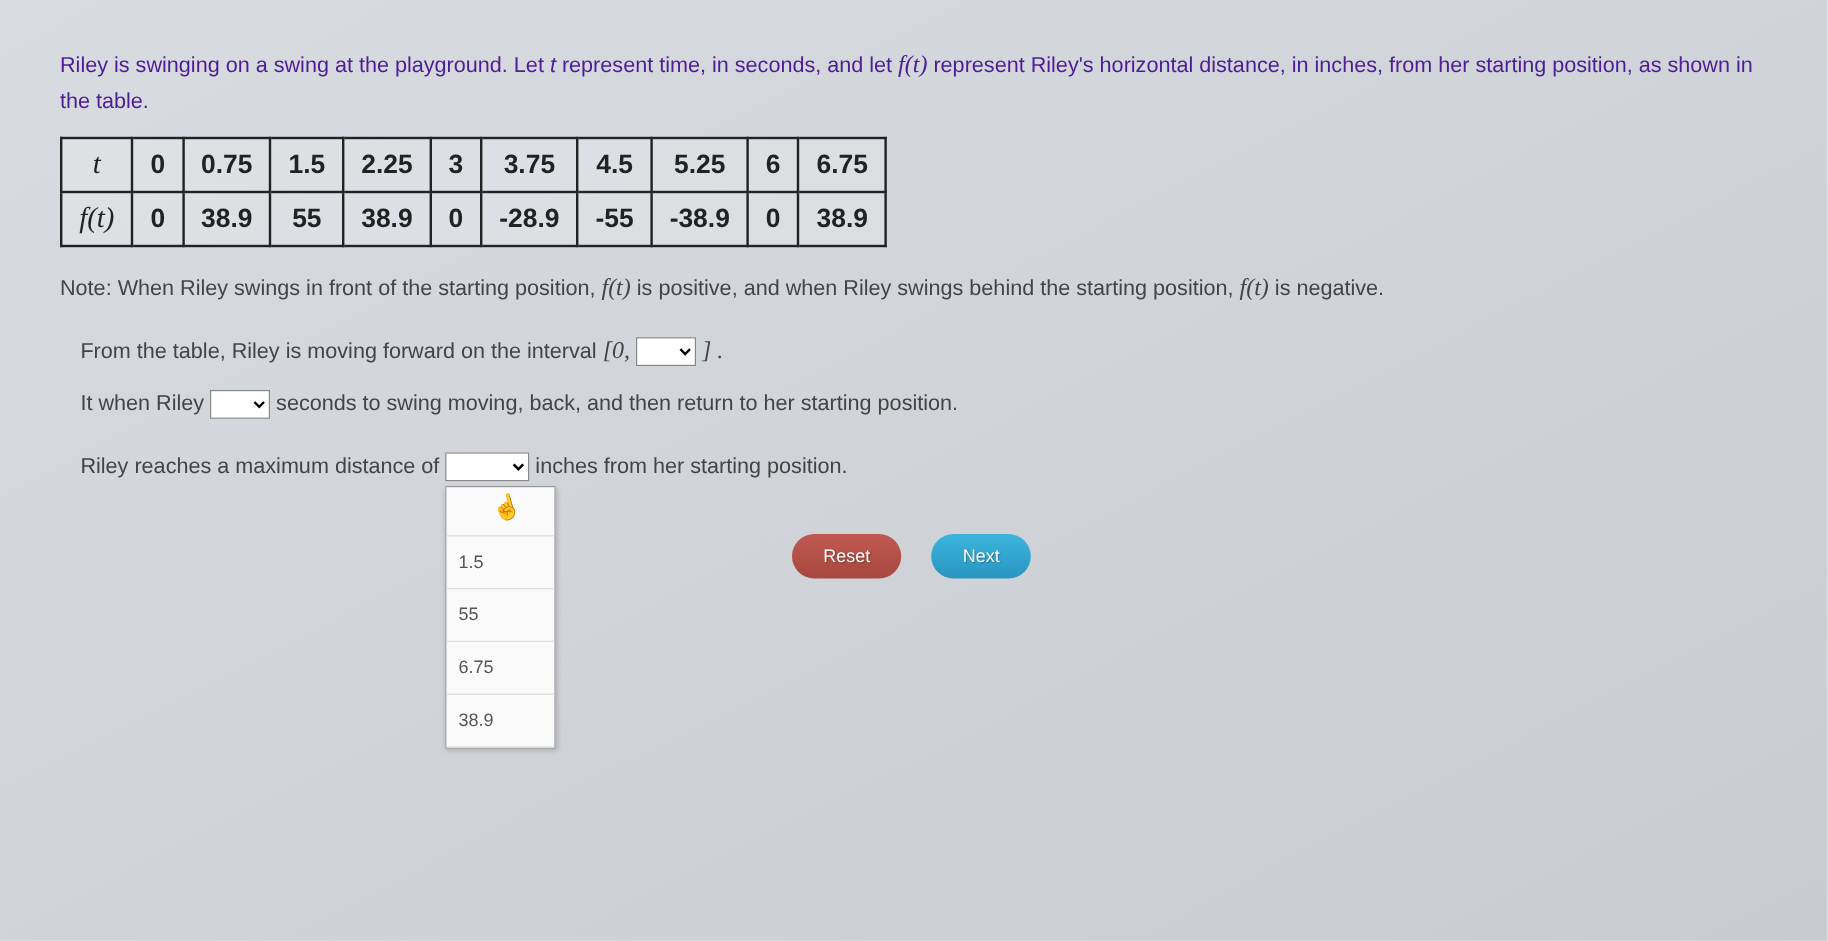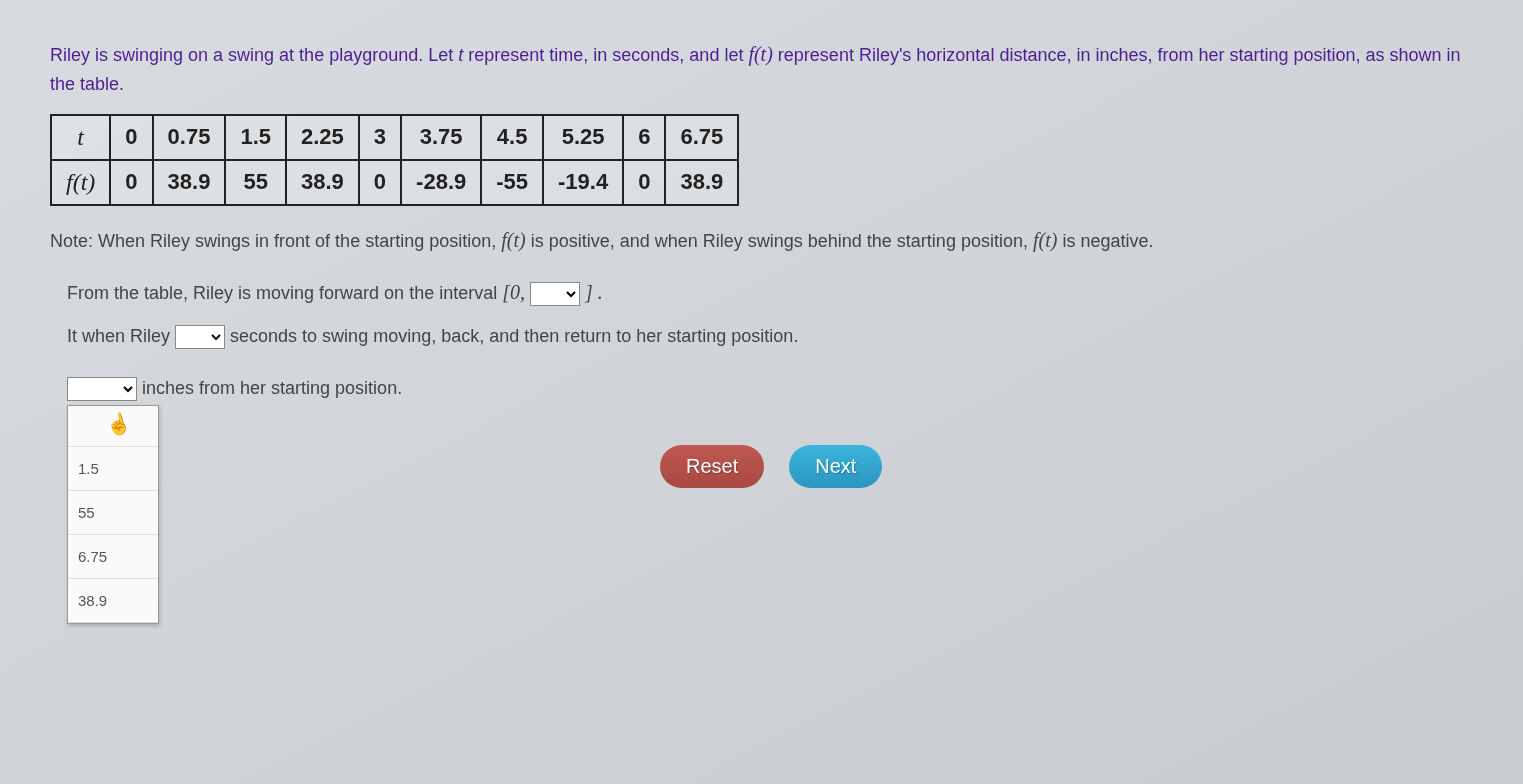--- a/index.html
+++ b/index.html
@@ -105,21 +105,21 @@
     }
     .buttons-row {
       margin-top: 30px;
       margin-left: 610px;
     }
     .btn {
       display: inline-block;
       padding: 10px 26px;
       border-radius: 25px;
       color: #fff;
-      font-size: 20px;
+      font-size: 15px;
       border: none;
       cursor: pointer;
       margin-right: 20px;
       text-shadow: 1px 1px 1px rgba(0,0,0,0.3);
     }
     .btn-reset {
       background: linear-gradient(to bottom, #c05850, #a84840);
     }
     .btn-next {
       background: linear-gradient(to bottom, #3bb5dd, #2a95c0);
@@ -158,21 +158,21 @@
     </tr>
     <tr>
       <td class="header">f(t)</td>
       <td>0</td>
       <td>38.9</td>
       <td>55</td>
       <td>38.9</td>
       <td>0</td>
       <td>-28.9</td>
       <td>-55</td>
-      <td>-19.4</td>
+      <td>-38.9</td>
       <td>0</td>
       <td>38.9</td>
     </tr>
   </tbody>
     </table>
 
   <p class="note">
     <span>Note: When Riley swings in front of the starting position, </span><span class="math">f(t)</span><span> is positive, and when Riley swings behind the starting position, </span><span class="math">f(t)</span><span> is negative.</span>
   </p>
 
@@ -184,21 +184,21 @@
     </div>
 
     <div class="question-line">
       <span>It when Riley </span><select></select>
       <span> seconds to swing moving, back, and then return to her starting position.</span>
     </div>
 
     <div class="lower-row">
       <div>
         <div class="question-line">
-          <span class="dropdown-wrapper">
+          <span>Riley reaches a maximum distance of </span><span class="dropdown-wrapper">
             <select style="min-width:70px;"></select>
             <div class="dropdown-open">
               <div class="dropdown-blank">
                 <span class="cursor-icon">☝</span>
               </div>
               <div class="dropdown-item">1.5</div>
               <div class="dropdown-item">55</div>
               <div class="dropdown-item">6.75</div>
               <div class="dropdown-item">38.9</div>
             </div>

